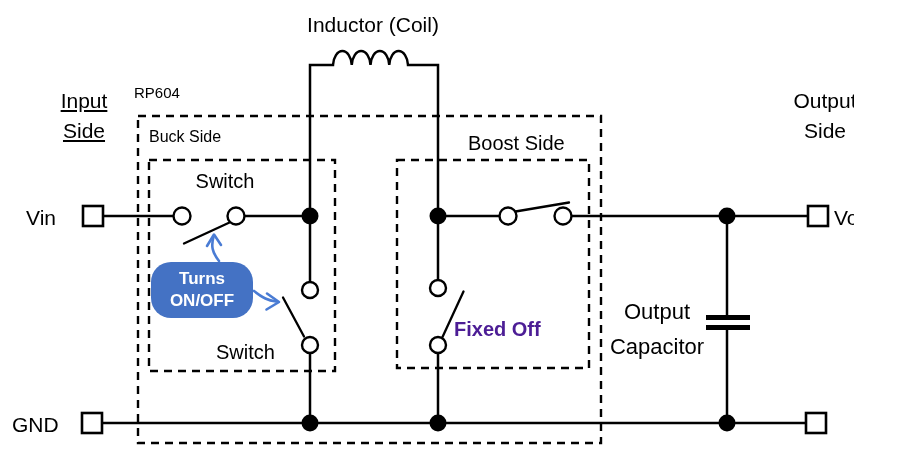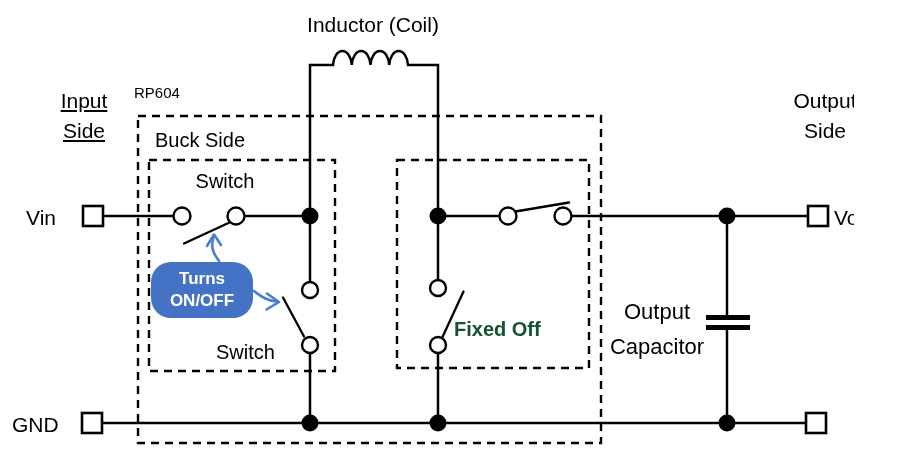--- a/index.html
+++ b/index.html
@@ -17,29 +17,29 @@
     position: absolute;
     white-space: pre-line;
     line-height: 1.42;
     font-size: 21px;
     color: #000;
   }
   .lbl-rp604      { left: 134px; top: 82px;  font-size: 15px; }
   .lbl-inductor   { left: 273px; top: 10px;  width: 200px; text-align: center; }
   .lbl-input-side { left: 34px;  top: 86px;  width: 100px; text-align: center; text-decoration: underline; }
   .lbl-output-side{ left: 775px; top: 86px;  width: 100px; text-align: center; }
-  .lbl-buck-side  { left: 155px; top: 126px; font-size: 20px; }
+  .lbl-buck-side  { left: 149px; top: 126px; font-size: 16px; }
   .lbl-boost-side { left: 468px; top: 129px; font-size: 20px; }
   .lbl-switch-top { left: 179px; top: 167px; width: 92px; text-align: center; font-size: 20px; }
   .lbl-switch-bot { left: 216px; top: 338px; font-size: 20px; }
   .lbl-vin  { left: 26px;  top: 203px; }
   .lbl-vout { left: 834px; top: 203px; }
   .lbl-gnd  { left: 12px;  top: 410px; }
   .lbl-fixed-on  { left: 483px; top: 230px; font-size: 20px; font-weight: bold; color: #C00000; }
-  .lbl-fixed-off { left: 454px; top: 315px; font-size: 20px; font-weight: bold; color: #14532d; text-align: right; }
+  .lbl-fixed-off { left: 454px; top: 315px; font-size: 20px; font-weight: bold; color: #4c1d95; text-align: right; }
   .lbl-out-cap   { left: 596px; top: 294px; width: 122px; text-align: center; font-size: 22px; line-height: 35px; }
   .callout-box {
     position: absolute;
     left: 151px; top: 262px;
     width: 102px; height: 56px;
     background: #4472C4;
     border-radius: 20px;
     color: #ffffff;
     font-size: 17px;
     font-weight: bold;
@@ -130,20 +130,21 @@
     </g>
   </svg>
 
   <div class="lbl lbl-inductor">Inductor (Coil)</div>
   <div class="lbl lbl-rp604">RP604</div>
   <div class="lbl lbl-input-side">Input
 Side</div>
   <div class="lbl lbl-output-side">Output
 Side</div>
   <div class="lbl lbl-buck-side">Buck Side</div>
+  <div class="lbl lbl-boost-side">Boost Side</div>
   <div class="lbl lbl-switch-top">Switch</div>
   <div class="lbl lbl-switch-bot">Switch</div>
   <div class="lbl lbl-vin">Vin</div>
   <div class="lbl lbl-vout">Vout</div>
   <div class="lbl lbl-gnd">GND</div>
   <div class="lbl lbl-fixed-off">Fixed Off</div>
   <div class="lbl lbl-out-cap">Output
 Capacitor</div>
 
   <div class="callout-box">Turns

